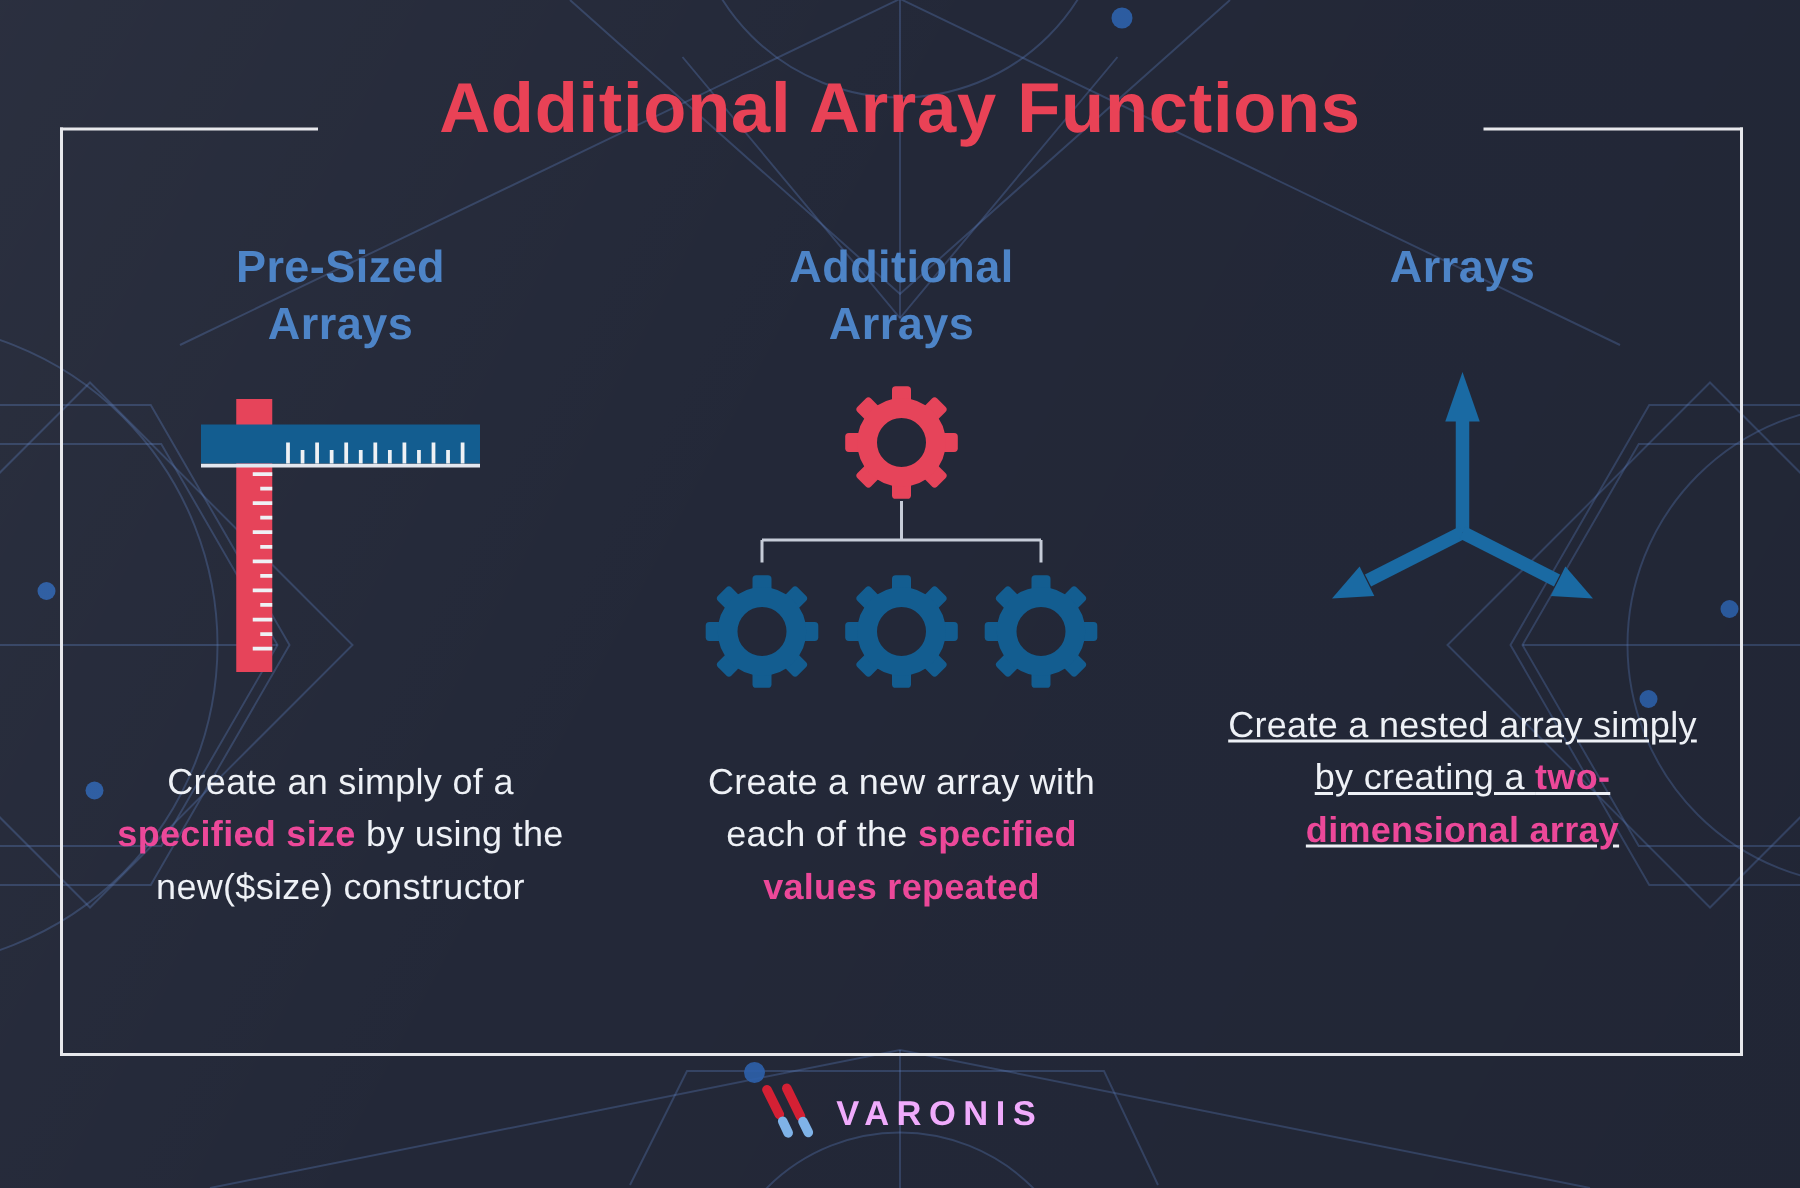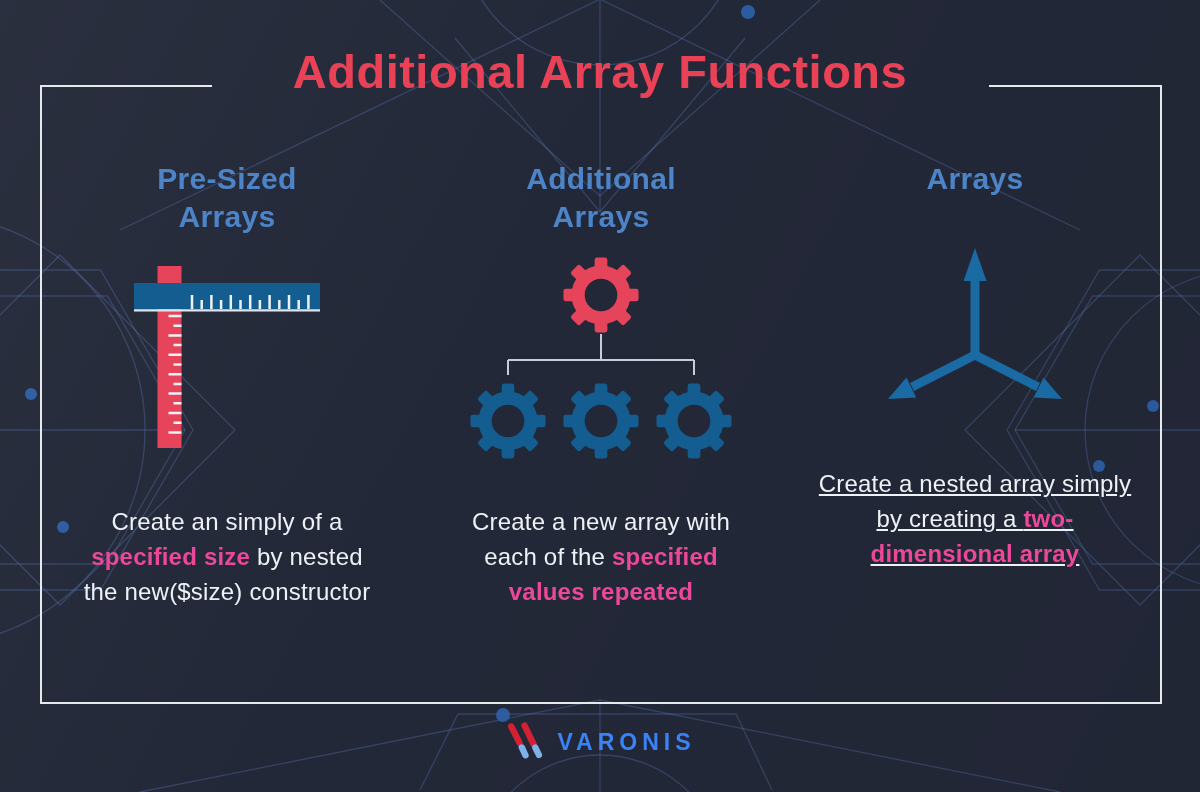--- a/index.html
+++ b/index.html
@@ -52,21 +52,21 @@
   .desc-1 { max-width:305px; }
   .desc-2 { max-width:302px; }
   .desc-3 { max-width:332px;text-decoration:underline; }
   .hl { color:#ec4899; font-weight:700; }
   
   .logo-row {
     position:absolute; top:720px; left:0; width:100%;
     display:flex; align-items:center; justify-content:center; gap:11px;
   }
   .wordmark {
-    color:#3b82f6; font-size:23px; font-weight:700; letter-spacing:5px;
+    color:#f0abfc; font-size:23px; font-weight:700; letter-spacing:5px;
   }
 </style>
 </head>
 <body>
 
 <div class="stage">
 
   <svg class="deco" viewBox="0 0 1200 792" width="1200" height="792">
     <g stroke="#5d7fc0" stroke-opacity="0.32" stroke-width="1.3" fill="none">
 
@@ -123,21 +123,21 @@
           <rect x="23.5" y="0" width="24" height="182" fill="#e6445a"></rect>
           <rect x="0" y="17" width="186" height="26" fill="#135d90"></rect>
           <path d="M0 44.4 H186" stroke="#e3e7ef" stroke-width="2.4"></path>
           <g stroke="#eef1f5" stroke-width="2.5">
             <path d="M58 43 v-14 M67.7 43 v-9 M77.4 43 v-14 M87.1 43 v-9 M96.8 43 v-14 M106.5 43 v-9 M116.2 43 v-14 M125.9 43 v-9 M135.6 43 v-14 M145.3 43 v-9 M155 43 v-14 M164.7 43 v-9 M174.4 43 v-14"></path>
             <path d="M47.5 50 h-13 M47.5 59.7 h-8 M47.5 69.4 h-13 M47.5 79.1 h-8 M47.5 88.8 h-13 M47.5 98.5 h-8 M47.5 108.2 h-13 M47.5 117.9 h-8 M47.5 127.6 h-13 M47.5 137.3 h-8 M47.5 147 h-13 M47.5 156.7 h-8 M47.5 166.4 h-13"></path>
           </g>
         </svg>
       </div>
       <p class="desc desc-1">
-        <span>Create an simply of a </span><strong class="hl">specified size</strong><span> by nested the new($size) constructor</span>
+        <span>Create an simply of a </span><strong class="hl">specified size</strong><span> by using the new($size) constructor</span>
       </p>
     </section>
 
     <section class="col">
       <h2 class="heading">
         <span>Additional</span>
         <span>Arrays</span>
       </h2>
       <div class="icon-wrap">
         <svg width="262" height="206" viewBox="0 0 262 206">

